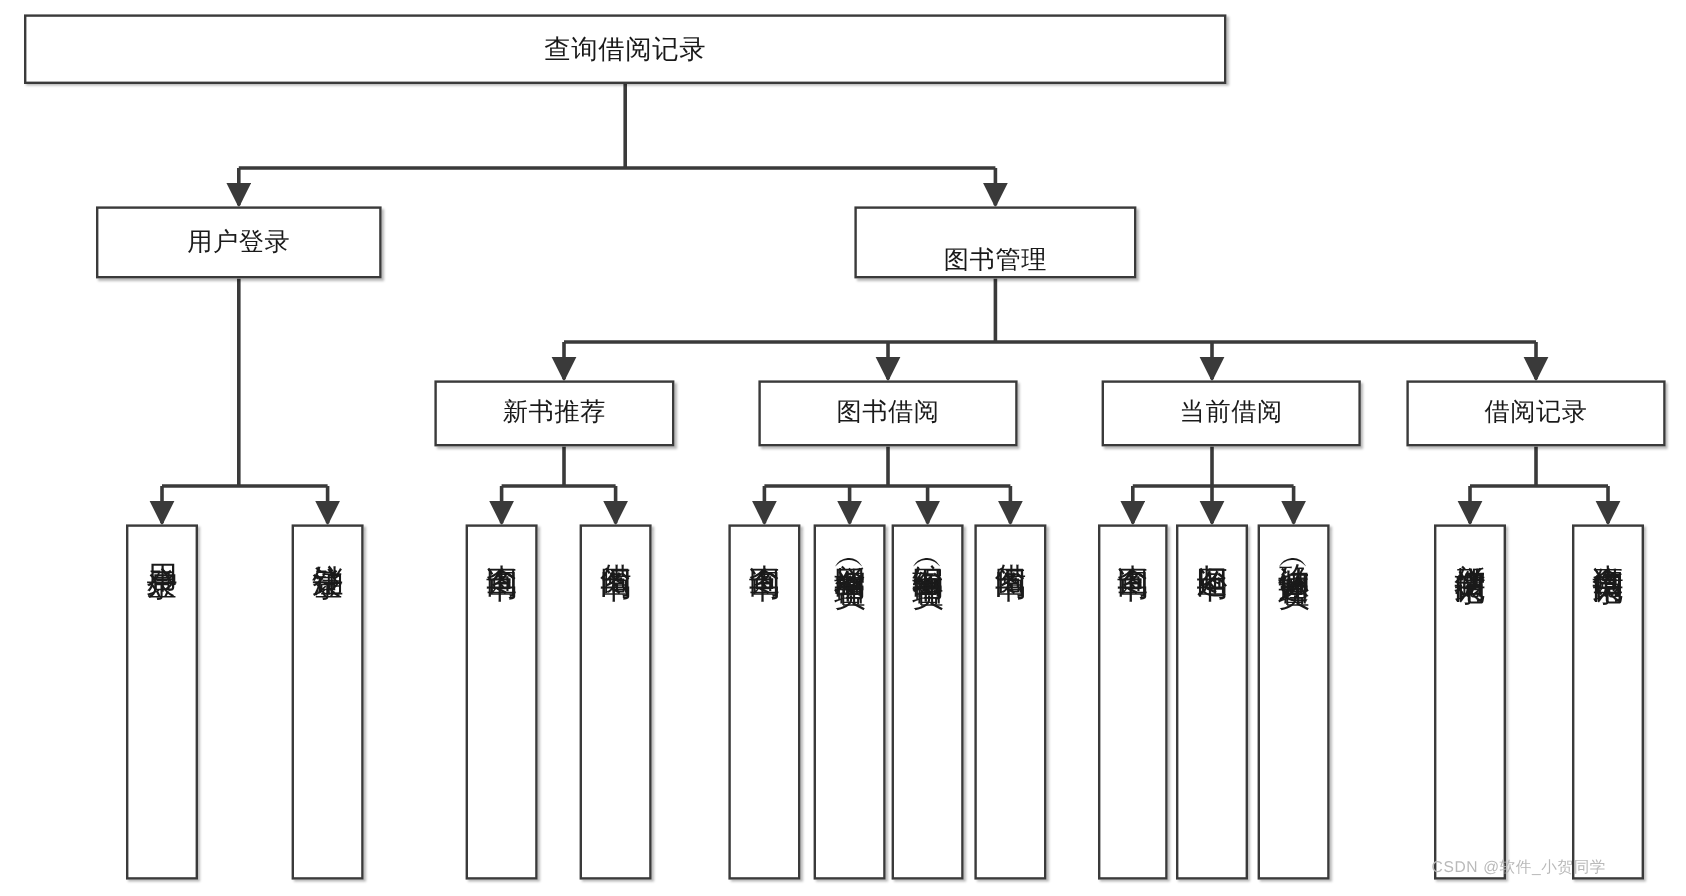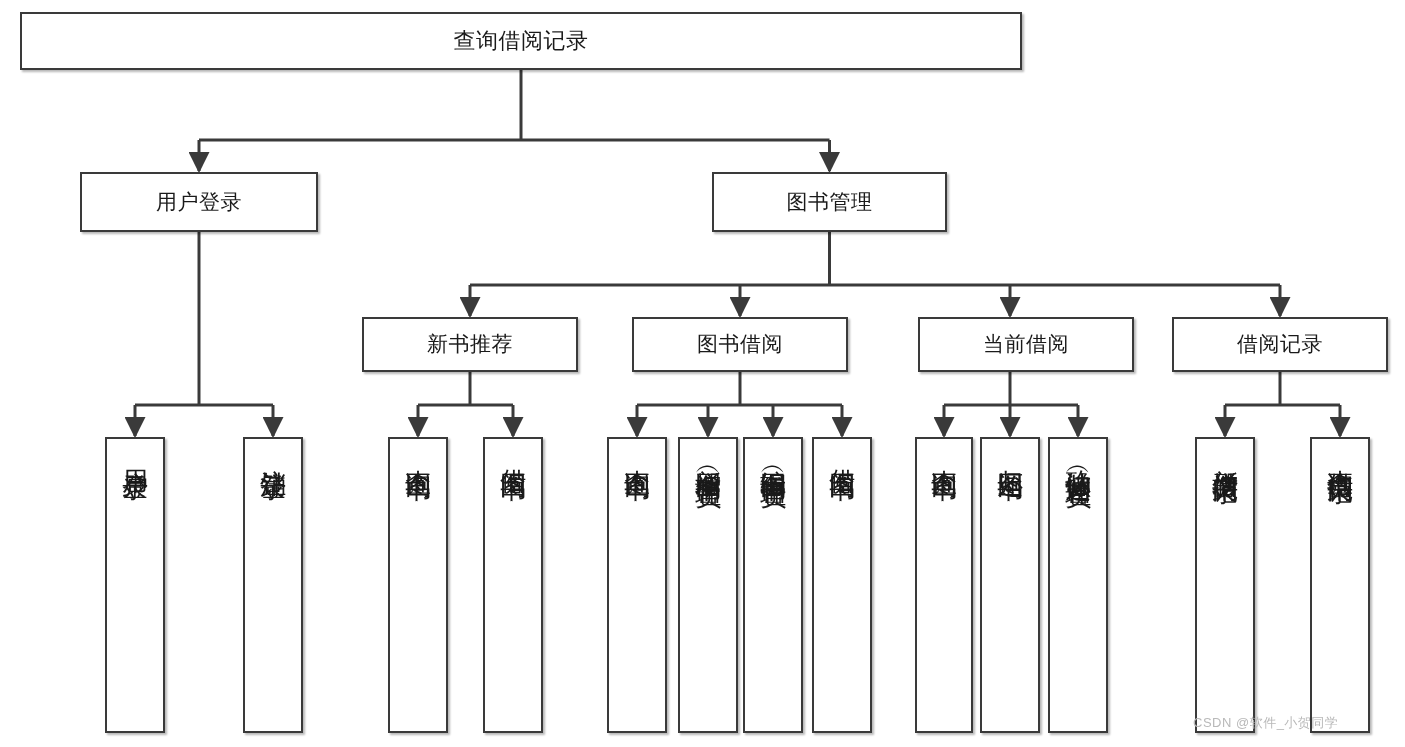--- a/index.html
+++ b/index.html
@@ -117,25 +117,25 @@
   </svg>
 
   <div class="node root horizontal" style="left:20px;top:12px;width:1002px;height:58px;">
     <span class="label">查询借阅记录</span>
   </div>
 
   <div class="node horizontal" style="left:80px;top:172px;width:238px;height:60px;">
     <span class="label">用户登录</span>
   </div>
 
-  <div class="node horizontal" style="left:712px;top:172px;width:235px;height:60px;">
+  <div class="node horizontal" style="left:712px;top:172px;width:235px;height:60px;align-items:flex-end;">
     <span class="label">图书管理</span>
   </div>
 
-  <div class="node horizontal" style="left:362px;top:317px;width:216px;height:55px;">
+  <div class="node horizontal" style="left:362px;top:317px;width:200px;height:55px;">
     <span class="label">新书推荐</span>
   </div>
 
   <div class="node horizontal" style="left:632px;top:317px;width:216px;height:55px;">
     <span class="label">图书借阅</span>
   </div>
 
   <div class="node horizontal" style="left:918px;top:317px;width:216px;height:55px;">
     <span class="label">当前借阅</span>
   </div>

